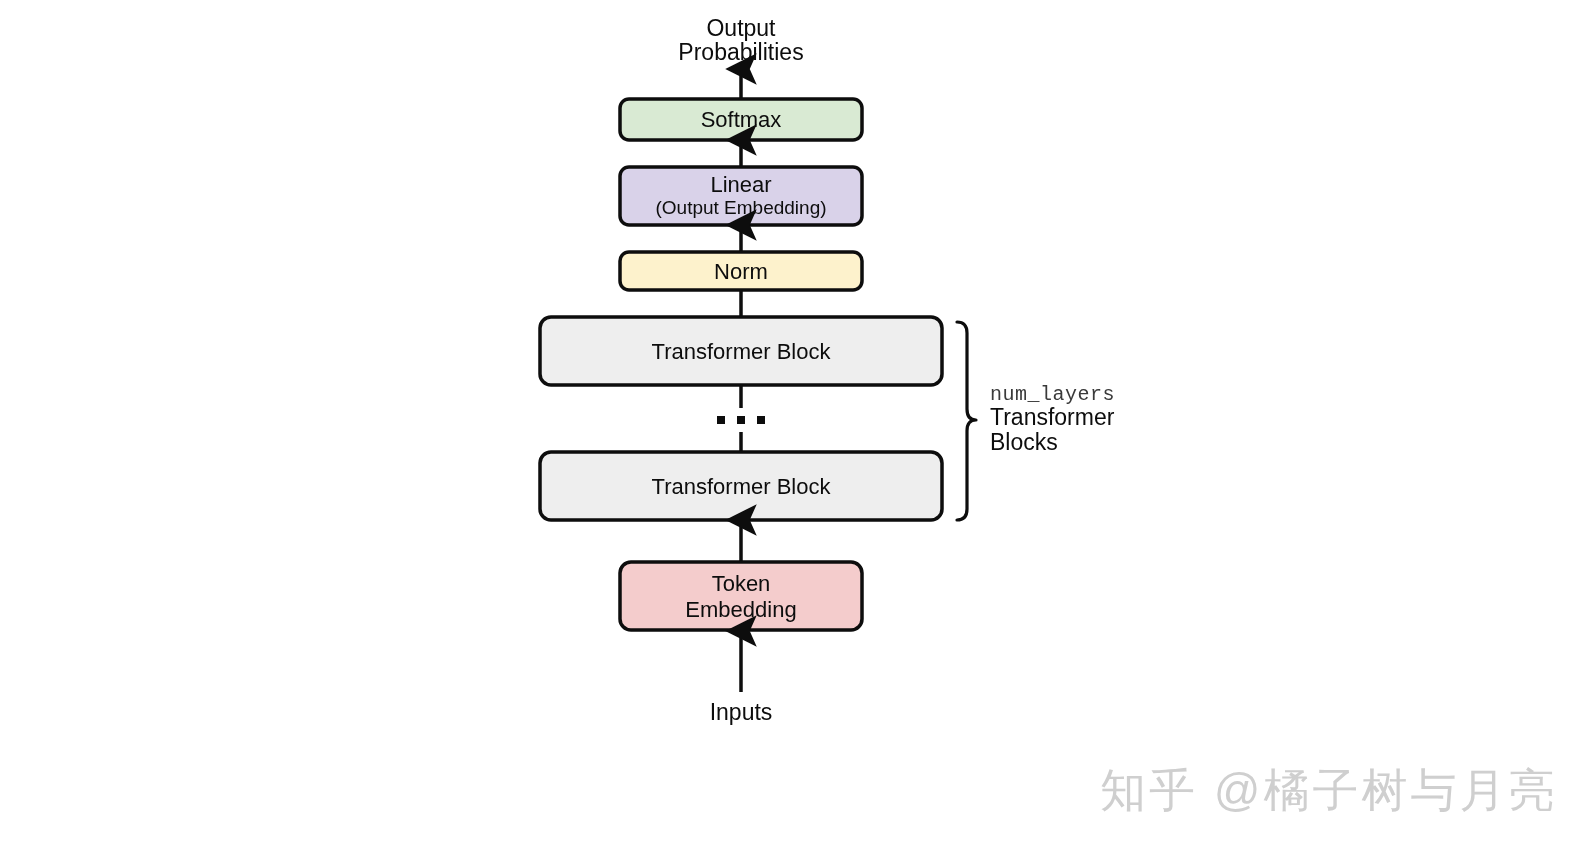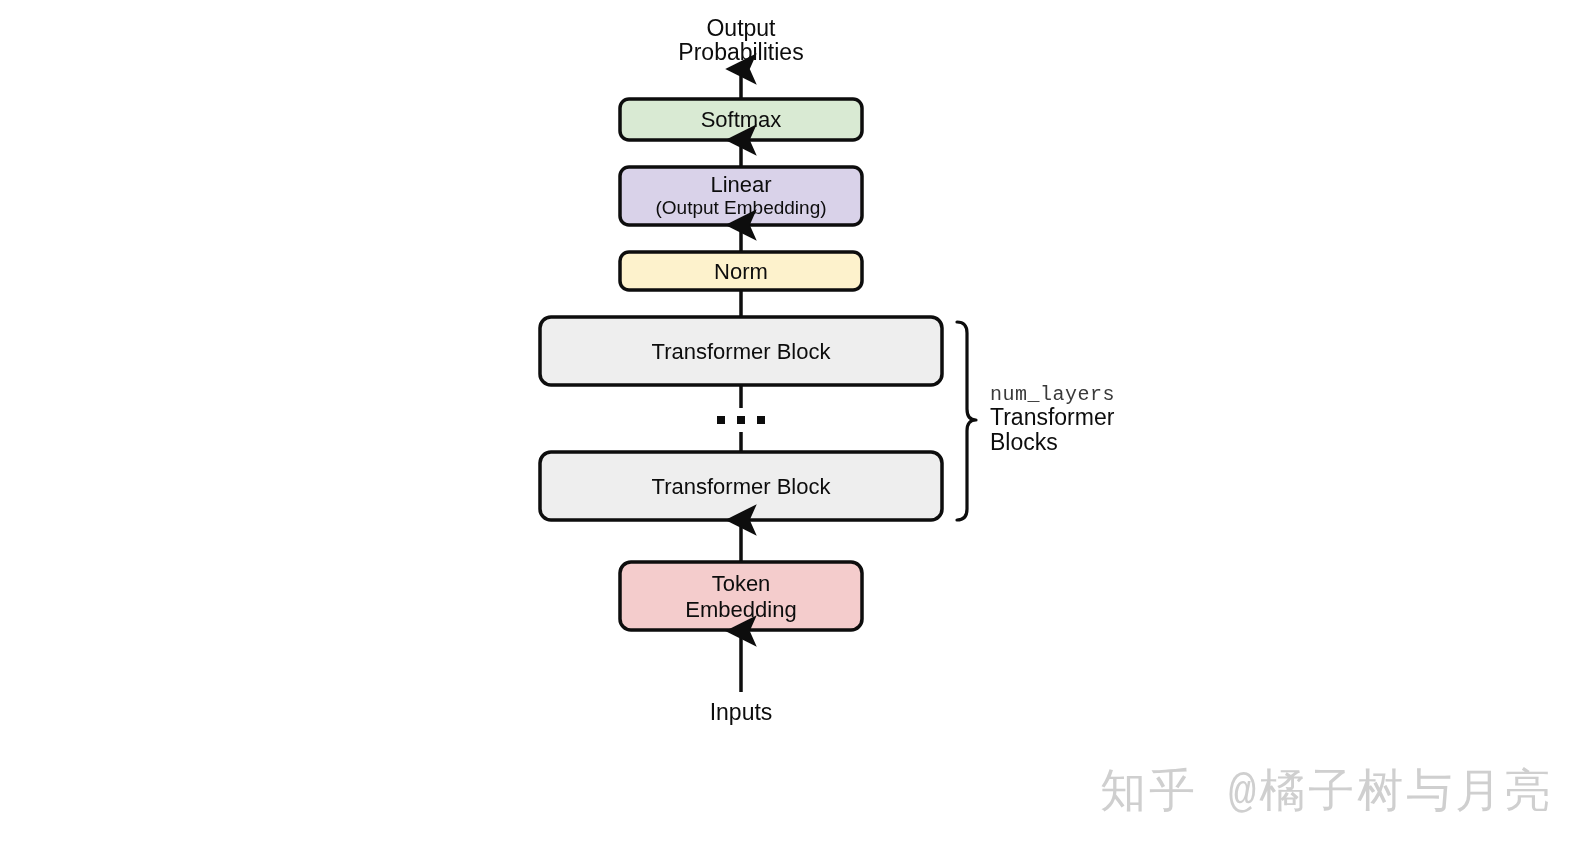--- a/index.html
+++ b/index.html
@@ -54,21 +54,21 @@
     line-height: 1.22;
     color: #0a0a0a;
     white-space: pre-line;
   }
 
   
   #watermark {
     position: absolute;
     left: 1100px;
     top: 760px;
-    font-family: Liberation Mono, monospace;
+    font-family: Liberation Sans, sans-serif;
     font-size: 46px;
     color: #cfcfcf;
     letter-spacing: 3px;
     white-space: nowrap;
     pointer-events: none;
     user-select: none;
   }
 </style>
 </head>
 <body>

